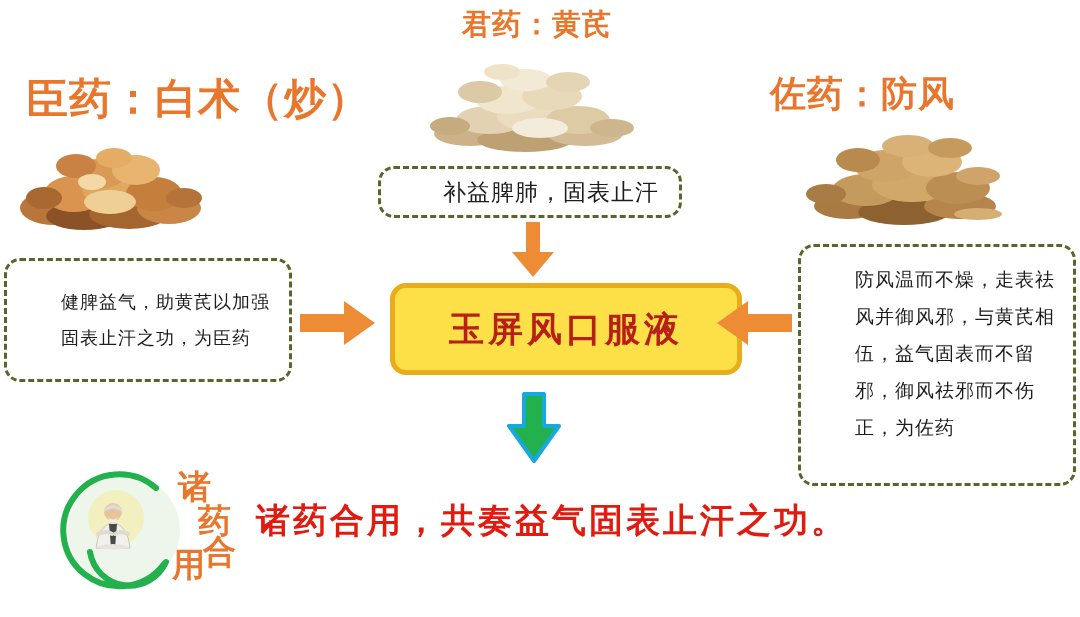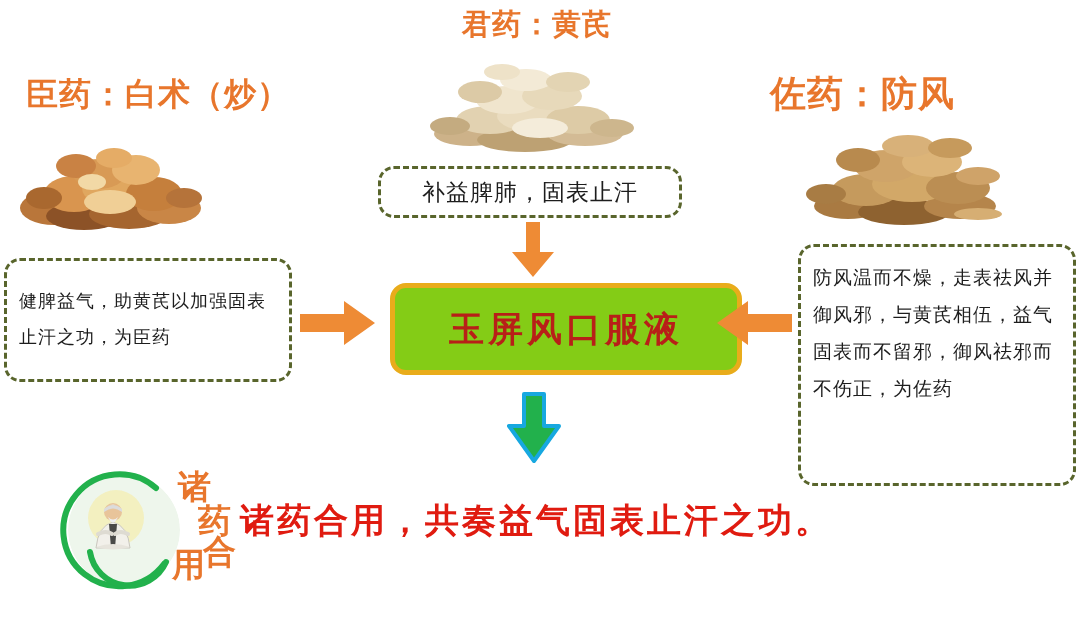--- a/index.html
+++ b/index.html
@@ -22,21 +22,21 @@
   
   .herb-title {
     position: absolute;
     color: #e8762c;
     font-family: "DejaVu Sans", "Liberation Sans", sans-serif;
     font-weight: bold;
     white-space: nowrap;
     letter-spacing: 1px;
     line-height: 1;
   }
-  #title-chen { left: 26px;  top: 78px;  font-size: 32px; }
+  #title-chen { left: 26px;  top: 78px;  font-size: 42px; }
   #title-jun  { left: 450px; top: 10px;  font-size: 29px; margin-left: 12px; }
   #title-zuo  { left: 770px; top: 76px;  font-size: 36px; }
 
   
   .herb-photo {
     position: absolute;
     overflow: hidden;
   }
 
   #photo-baizhu { left: 14px;  top: 136px; width: 192px; height: 96px; }
@@ -44,23 +44,24 @@
   #photo-fangfeng{left: 800px; top: 122px; width: 210px; height: 104px; }
 
   
   .dashed-box {
     position: absolute;
     box-sizing: border-box;
     border: 3px dashed #59652c;
     border-radius: 16px;
     background: #ffffff;
     color: #1d1d1d;
-    font-family: Liberation Mono, monospace;
+    font-family: Liberation Serif, serif;
     display: flex;
     align-items: center;
+    padding-left: 42px;
   }
   .dashed-box .txt {
     padding: 0 12px;
     width: 100%;
   }
   #box-jun {
     left: 378px; top: 166px; width: 304px; height: 52px;
     font-size: 23px;
     justify-content: center;
   }
@@ -77,21 +78,21 @@
     font-size: 19px;
     align-items: flex-start;
   }
   #box-zuo .txt { line-height: 37px; letter-spacing: 1px; padding-top: 14px; }
 
   
   #box-center {
     position: absolute;
     box-sizing: border-box;
     left: 390px; top: 283px; width: 352px; height: 92px;
-    background: #84cc16;
+    background: #fde047;
     border: 5px solid #e9ac1b;
     border-radius: 16px;
     display: flex;
     align-items: center;
     justify-content: center;
   }
   #box-center .label {
     color: #b81f18;
     font-size: 35px;
     font-weight: bold;
@@ -125,21 +126,21 @@
     line-height: 1;
   }
   #bchar-0 { left: 178px; top: 470px; }
   #bchar-1 { left: 198px; top: 504px; }
   #bchar-2 { left: 203px; top: 535px; }
   #bchar-3 { left: 172px; top: 548px; }
 
   
   #conclusion {
     position: absolute;
-    left: 240px; top: 498px;
+    left: 256px; top: 498px;
     color: #e01b10;
     font-size: 34px;
     font-weight: bold;
     letter-spacing: 3px;
     white-space: nowrap;
     font-family: "Liberation Serif", "DejaVu Serif", serif;
   }
 </style>
 </head>
 <body>

